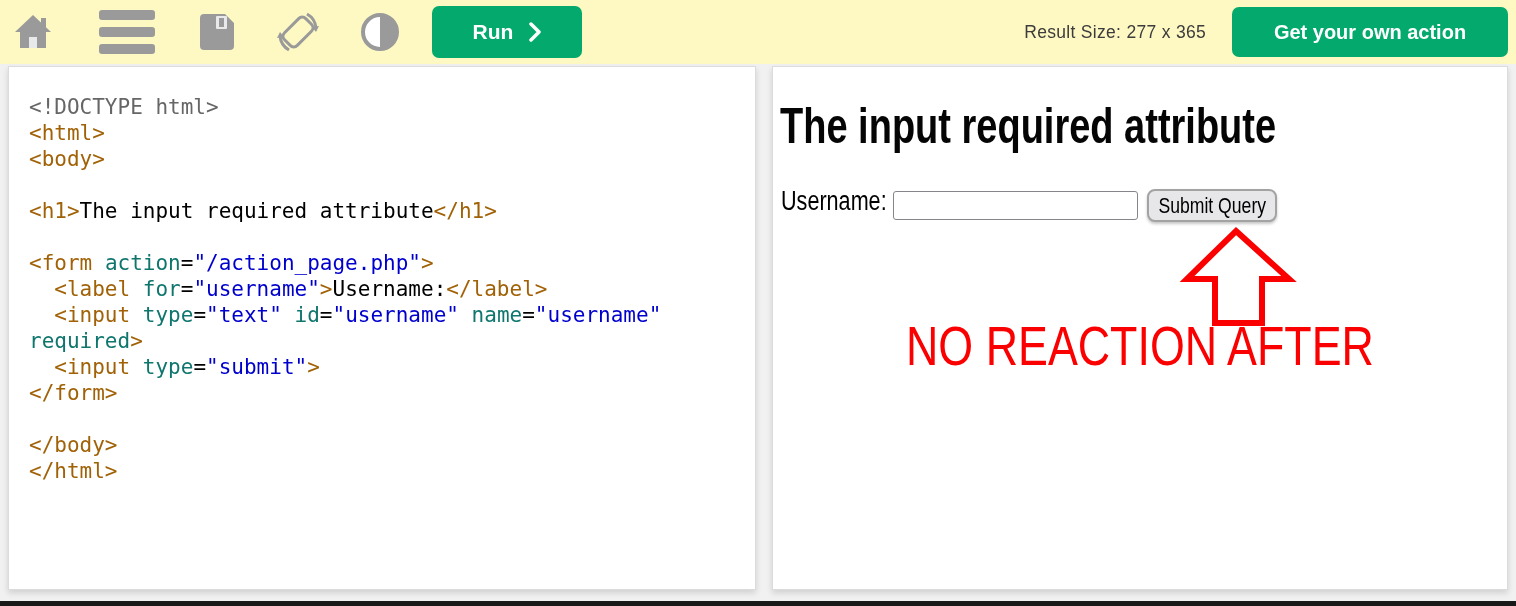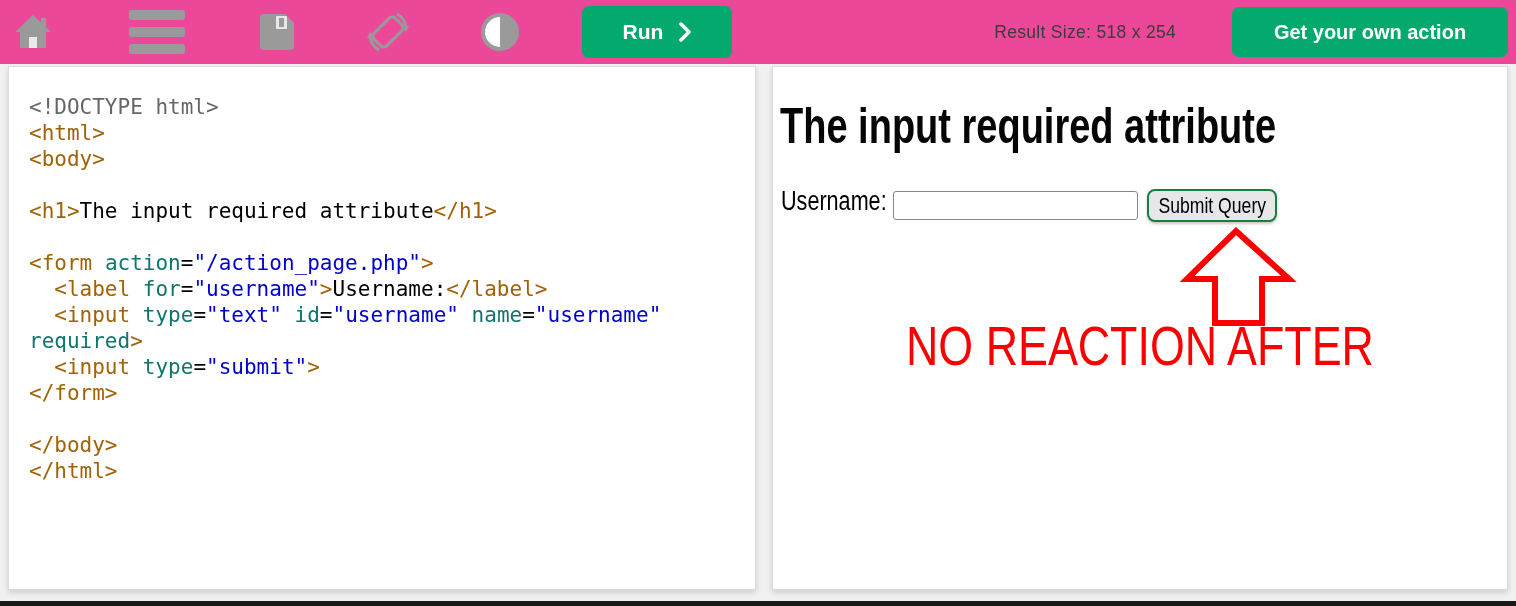--- a/index.html
+++ b/index.html
@@ -7,22 +7,22 @@
   body {
     position: relative;
     background: #f1f1f1;
     font-family: "Liberation Sans", sans-serif;
     overflow: hidden;
   }
 
   
   .toolbar {
     position: absolute; top:0; left:0; width:1516px; height:64px;
-    background:#ec4899;
-    display:flex; align-items:center;gap:30px;
+    background:#fef9c3;
+    display:flex; align-items:center;
   }
   .ticon { display:block; cursor:pointer; }
   .ticon svg { display:block; }
   .icon-gray { fill:#9a9a9a; }
   .run-btn {
     margin-left:32px;
     width:150px; height:52px; border:none; border-radius:7px;
     background:#04AA6D; color:#fff;
     font-family:"Liberation Sans",sans-serif; font-size:21px; font-weight:bold;
     display:flex; align-items:center; justify-content:center; gap:16px;
@@ -79,21 +79,21 @@
   .r-input {
     position:absolute; left:120px; top:124px;
     width:245px; height:29px;
     border:1.5px solid #86868a; border-radius:3px; background:#fff;
     font-size:20px; padding:0 6px;
     font-family:"Liberation Sans",sans-serif;
   }
   .r-submit {
     position:absolute; left:374px; top:122px;
     width:130px; height:33px;
-    background:#e7e7e9; border:2px solid #15803d; border-radius:8px;
+    background:#e7e7e9; border:2px solid #a3a3a3; border-radius:8px;
     box-shadow:0 2px 3px rgba(0,0,0,0.22);
     font-family:"Liberation Sans",sans-serif; font-size:22px; color:#000;
     display:flex; align-items:center; justify-content:center;
     white-space:nowrap; cursor:pointer;
   }
   .r-submit span { display:inline-block; transform:scaleX(0.8); }
   .annotation {
     position:absolute; left:133px; top:243px;
     font-size:56px; line-height:72px; font-weight:normal;
     white-space:nowrap;
@@ -151,21 +151,21 @@
     </svg>
   </span>
 
   <button class="run-btn">
     <span>Run</span>
     <svg width="12" height="20" viewBox="0 0 12 20">
       <polyline points="2,2 10,10 2,18" fill="none" stroke="#ffffff" stroke-width="3.5" stroke-linecap="round" stroke-linejoin="round"></polyline>
     </svg>
   </button>
 
-  <span class="result-size">Result Size: 518 x 254</span>
+  <span class="result-size">Result Size: 277 x 365</span>
 
   <button class="cta-btn">Get your own action</button>
 </div>
 
 <div class="panel panel-left">
   <div class="code" id="code-lines"><div class="code-line"><span class="tok-meta">&lt;!DOCTYPE html&gt;</span></div><div class="code-line"><span class="tok-tag">&lt;html&gt;</span></div><div class="code-line"><span class="tok-tag">&lt;body&gt;</span></div><div class="code-line"></div><div class="code-line"><span class="tok-tag">&lt;h1&gt;</span><span class="tok-text">The input required attribute</span><span class="tok-tag">&lt;/h1&gt;</span></div><div class="code-line"></div><div class="code-line"><span class="tok-tag">&lt;form</span><span class="tok-text"> </span><span class="tok-attr">action</span><span class="tok-text">=</span><span class="tok-str">"/action_page.php"</span><span class="tok-tag">&gt;</span></div><div class="code-line"><span class="tok-text">  </span><span class="tok-tag">&lt;label</span><span class="tok-text"> </span><span class="tok-attr">for</span><span class="tok-text">=</span><span class="tok-str">"username"</span><span class="tok-tag">&gt;</span><span class="tok-text">Username:</span><span class="tok-tag">&lt;/label&gt;</span></div><div class="code-line"><span class="tok-text">  </span><span class="tok-tag">&lt;input</span><span class="tok-text"> </span><span class="tok-attr">type</span><span class="tok-text">=</span><span class="tok-str">"text"</span><span class="tok-text"> </span><span class="tok-attr">id</span><span class="tok-text">=</span><span class="tok-str">"username"</span><span class="tok-text"> </span><span class="tok-attr">name</span><span class="tok-text">=</span><span class="tok-str">"username"</span></div><div class="code-line"><span class="tok-attr">required</span><span class="tok-tag">&gt;</span></div><div class="code-line"><span class="tok-text">  </span><span class="tok-tag">&lt;input</span><span class="tok-text"> </span><span class="tok-attr">type</span><span class="tok-text">=</span><span class="tok-str">"submit"</span><span class="tok-tag">&gt;</span></div><div class="code-line"><span class="tok-tag">&lt;/form&gt;</span></div><div class="code-line"></div><div class="code-line"><span class="tok-tag">&lt;/body&gt;</span></div><div class="code-line"><span class="tok-tag">&lt;/html&gt;</span></div></div>
 </div>
 
 <div class="panel panel-right">
 

